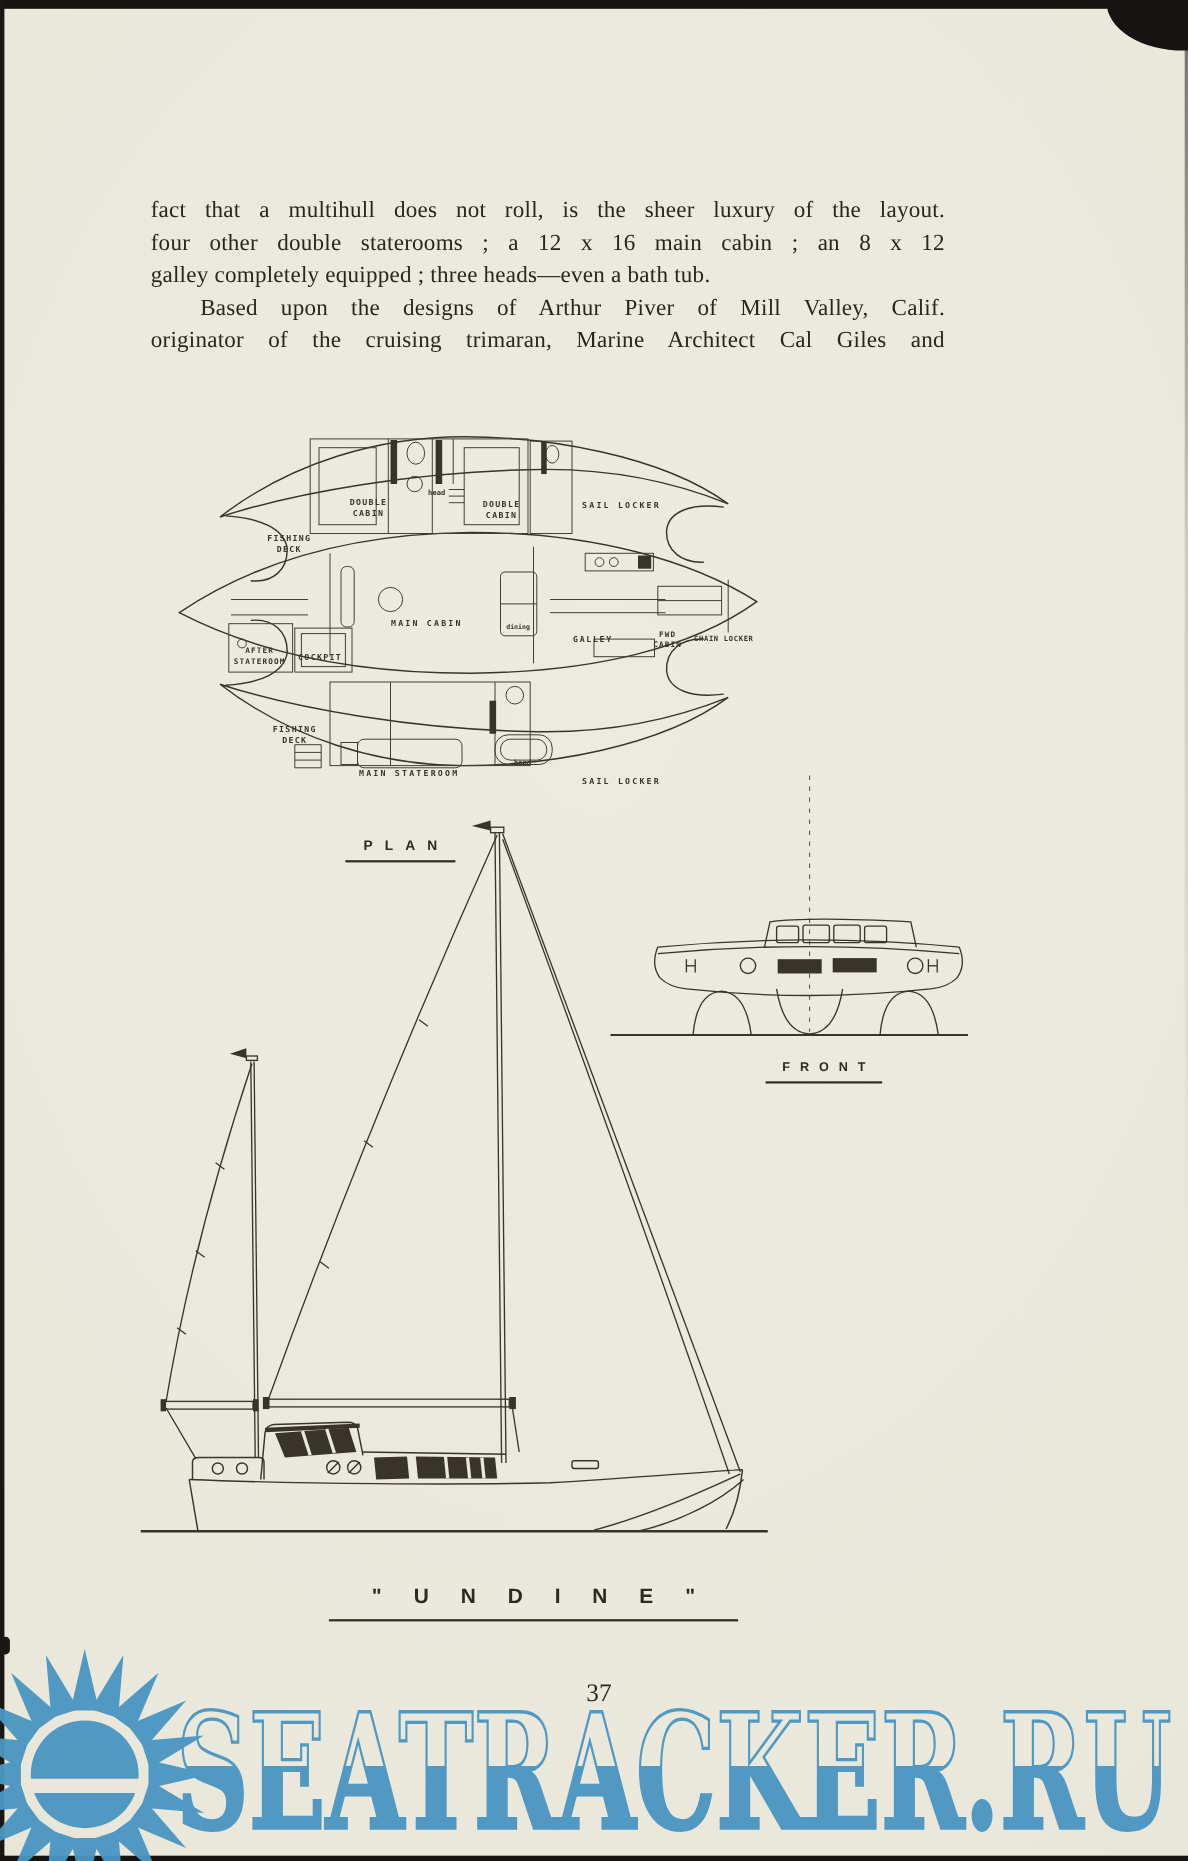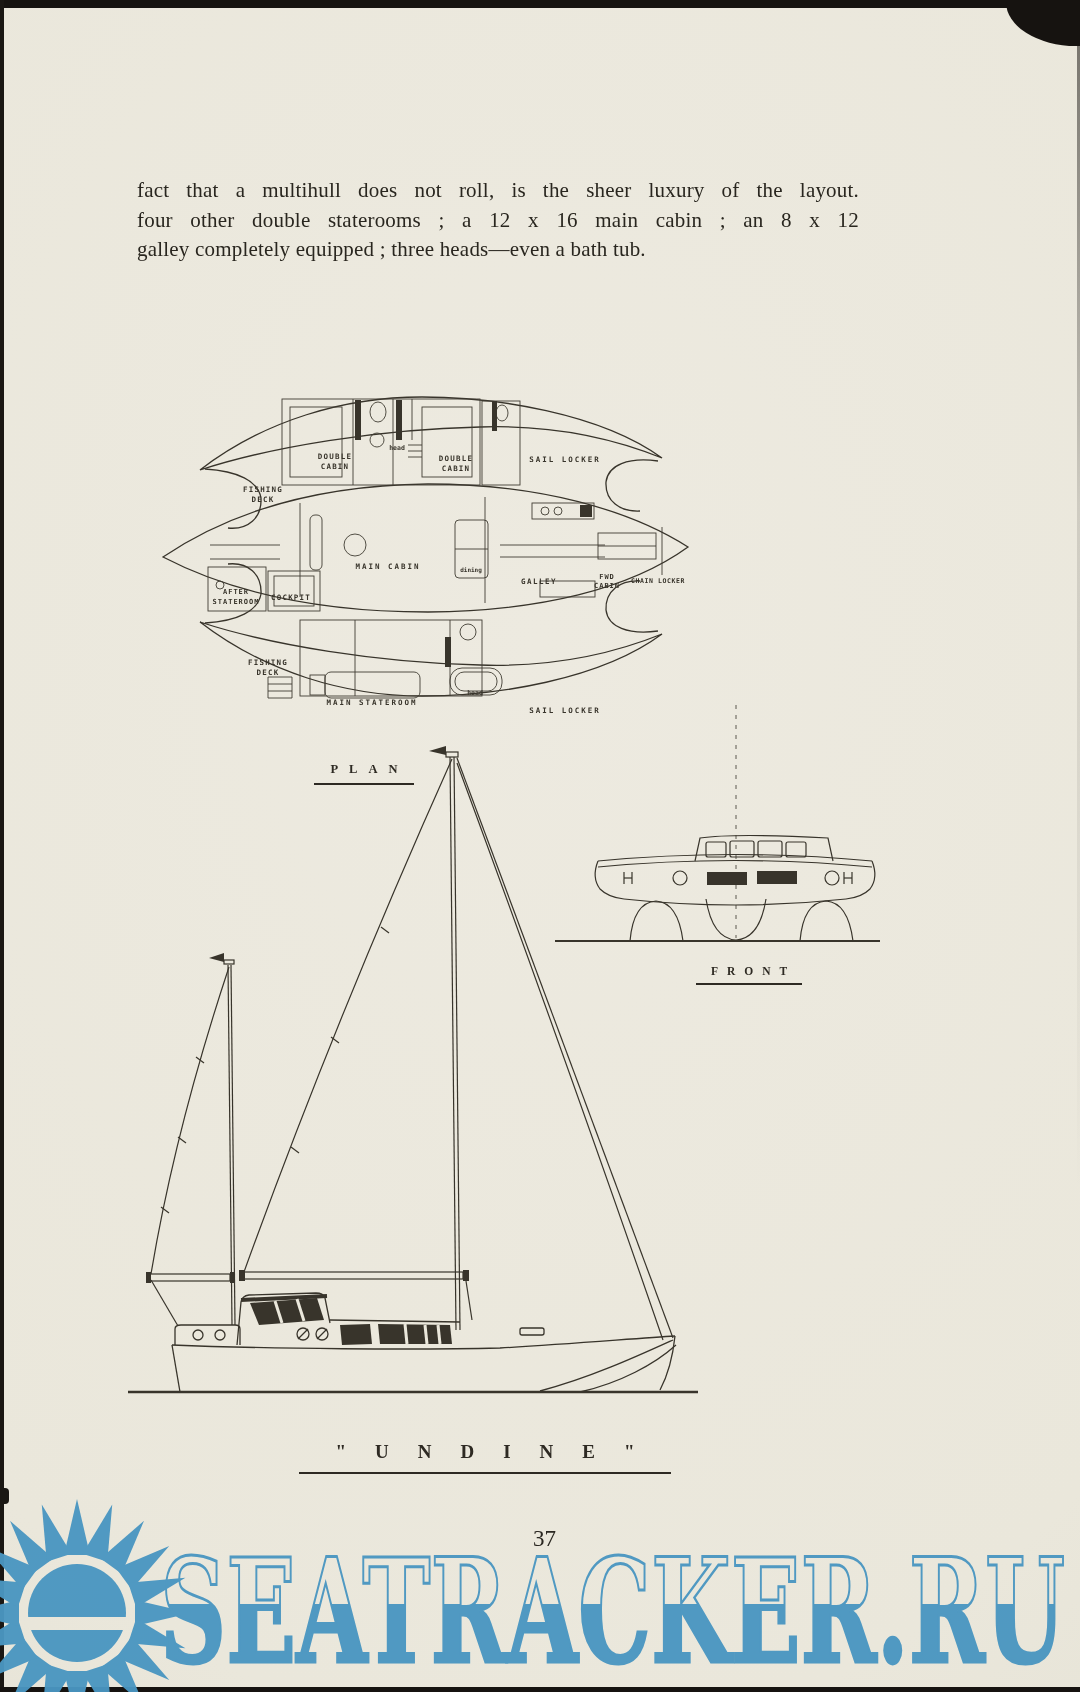--- a/index.html
+++ b/index.html
@@ -21,21 +21,21 @@
   .article{
     position:absolute;left:137px;top:176px;width:722px;
     font-size:21px;line-height:29.6px;color:#29261f;letter-spacing:.2px;
   }
   .article .line{text-align:justify;text-align-last:justify;height:29.6px;overflow:hidden;}
   .article .line.indent{padding-left:45px;}
   .article .line.flush{text-align-last:left;}
 
   
   .caption{
-    position:absolute;font-family:Liberation Serif, serif;font-weight:bold;
+    position:absolute;font-family:Liberation Sans, sans-serif;font-weight:bold;
     color:#2e2a23;text-align:center;border-bottom:2px solid #2e2a23;
   }
   .cap-plan{left:314px;top:762px;width:100px;font-size:12.5px;letter-spacing:11px;text-indent:11px;padding-bottom:6px;}
   .cap-front{left:696px;top:965px;width:106px;font-size:11.5px;letter-spacing:9px;text-indent:9px;padding-bottom:6px;}
   .cap-undine{left:299px;top:1441px;width:372px;font-size:19px;letter-spacing:29px;text-indent:29px;padding-bottom:9px;border-bottom-width:2.5px;}
 
   .page-number{position:absolute;left:476px;top:1491px;width:80px;text-align:right;
     font-size:23px;color:#2a2721;margin-top:35px;}
 
   .drawing{position:absolute;}
@@ -51,20 +51,22 @@
 <div class="edge-left"></div>
 <div class="edge-left-notch"></div>
 <div class="edge-bottom"></div>
 <div class="edge-corner"></div>
 <div class="edge-right-shade"></div>
 
 <div class="article">
   <div class="line">fact that a multihull does not roll, is the sheer luxury of the layout.</div>
   <div class="line">four other double staterooms ; a 12 x 16 main cabin ; an 8 x 12</div>
   <div class="line flush">galley completely equipped ; three heads—even a bath tub.</div>
+  <div class="line indent">Based upon the designs of Arthur Piver of Mill Valley, Calif.</div>
+  <div class="line">originator of the cruising trimaran, Marine Architect Cal Giles and</div>
 </div>
 
 <svg class="drawing" style="left:150px;top:385px" width="550" height="335" viewBox="0 0 550 335">
   <g stroke="#38342b" stroke-width="1.3" fill="none">
 
     <path d="M50,85 C115,35 195,12 272,12 C345,12 450,28 512,73 C450,48 390,40 330,42 C230,44 120,62 50,85 Z"></path>
 
     <path d="M50,237 C115,287 195,311 272,311 C345,311 450,295 512,249 C450,274 390,282 330,280 C230,278 120,260 50,237 Z"></path>
 
     <path d="M13,172 C90,120 180,100 278,99 C390,99 480,125 538,162 C480,204 390,226 278,227 C180,227 90,212 13,172 Z"></path>

